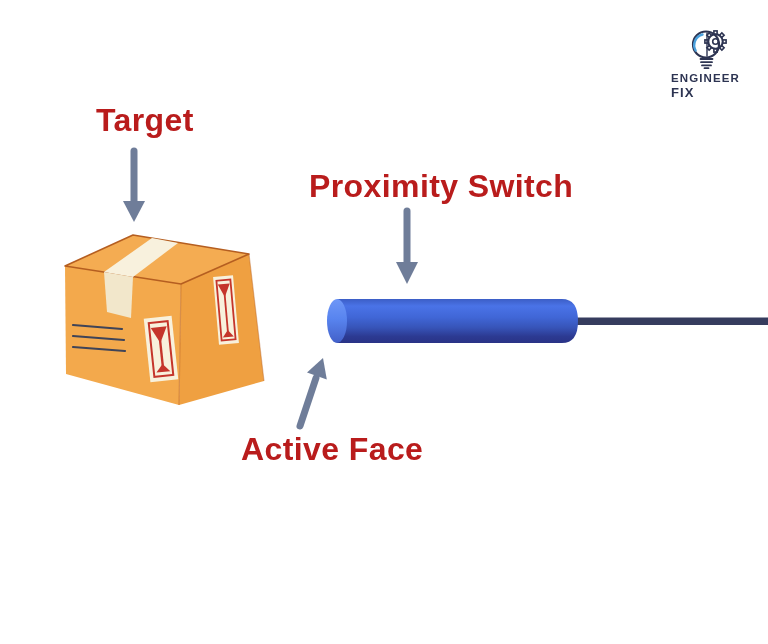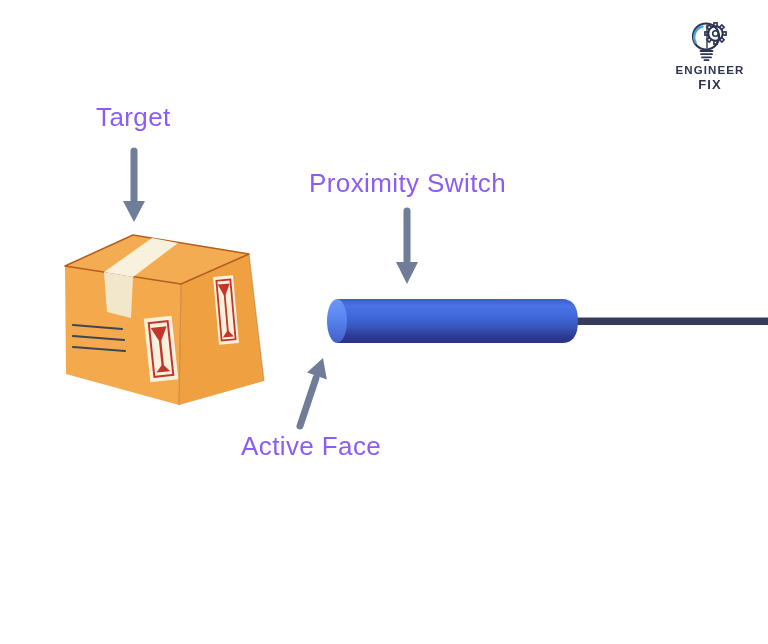--- a/index.html
+++ b/index.html
@@ -6,34 +6,33 @@
   .stage{
     position:relative;
     width:768px;height:644px;
     background:#ffffff;
     overflow:hidden;
     font-family:"Liberation Sans", sans-serif;
   }
   .scene{position:absolute;left:0;top:0;}
   .lbl{
     position:absolute;
-    font-size:26px;
-    font-weight:400;
-    color:#8b5cf6;
+    font-size:32px;
+    font-weight:700;
+    color:#b91c1c;
     letter-spacing:0.4px;
     white-space:nowrap;
     line-height:1;
   }
   .lbl-target{left:96px;top:104px;}
   .lbl-proximity{left:309px;top:170px;}
   .lbl-active{left:241px;top:433px;}
   .logo{
     position:absolute;
-    left:671px;top:18px;width:78px;
-    text-align:center;
+    left:671px;top:26px;width:78px;
     color:#2D3452;
   }
   .logo-icon{display:block;margin:0 auto;}
   .logo-line1{
     font-size:11.5px;font-weight:800;letter-spacing:1.1px;margin-top:2px;
   }
   .logo-line2{
     font-size:13px;font-weight:800;letter-spacing:1.1px;margin-top:1px;
   }
 </style>

